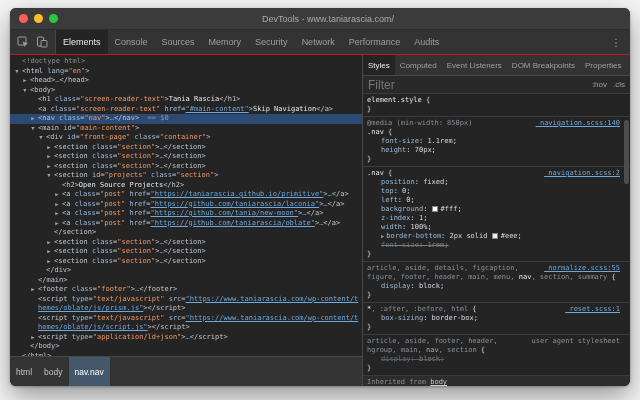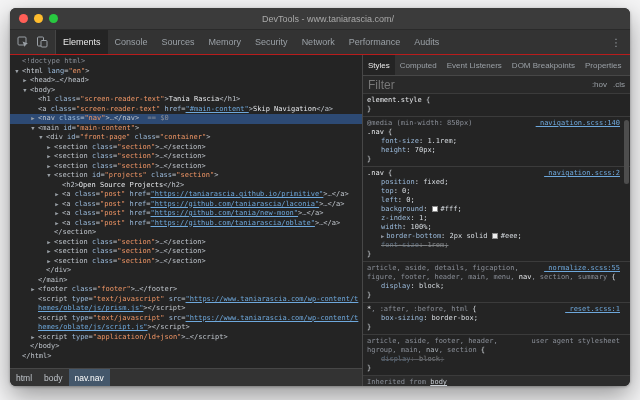--- a/index.html
+++ b/index.html
@@ -35,21 +35,21 @@
   .elements { width: 352px; flex-shrink: 0; display: flex; flex-direction: column; min-width: 0; }
   .tree { flex: 1; overflow: hidden; padding-top: 2px;
     font-family: "DejaVu Sans Mono", monospace; font-size: 7px; line-height: 9.5px; }
   .line { position: relative; white-space: pre-wrap; word-break: break-all; color: #e8eaed; }
   .line.sel { background: #2d4a74; }
   .arrow { position: absolute; top: 0; width: 8px; text-align: center;
     color: #9aa0a6; font-size: 5.5px; line-height: 9.5px; }
   .tk-t { color: #c0c6cd; } .tk-a { color: #9bbbdc; } .tk-v { color: #f29766; }
   .tk-l { color: #6ea8dc; text-decoration: underline; }
   .tk-x { color: #e8eaed; } .tk-g { color: #8a8f98; }
-  .crumbs { height: 18px; background: #333; border-top: 1px solid #474747;
+  .crumbs { height: 30px; background: #333; border-top: 1px solid #474747;
     display: flex; align-items: stretch; flex-shrink: 0; }
   .crumb { display: flex; align-items: center; padding: 0 6px; font-size: 8.5px; color: #bfc4ca; }
   .crumb.selected { background: #44576b; color: #fff; }
   
   .styles { flex: 1; border-left: 1px solid #474747; display: flex; flex-direction: column; min-width: 0; }
   .stabs { height: 21px; background: #333; border-bottom: 1px solid #474747;
     display: flex; align-items: stretch; overflow: hidden; flex-shrink: 0; }
   .stab { padding: 0 5px; display: flex; align-items: center; font-size: 8px;
     color: #9aa0a6; white-space: nowrap; }
   .stab.selected { background: #242424; color: #e8e8e8; }

